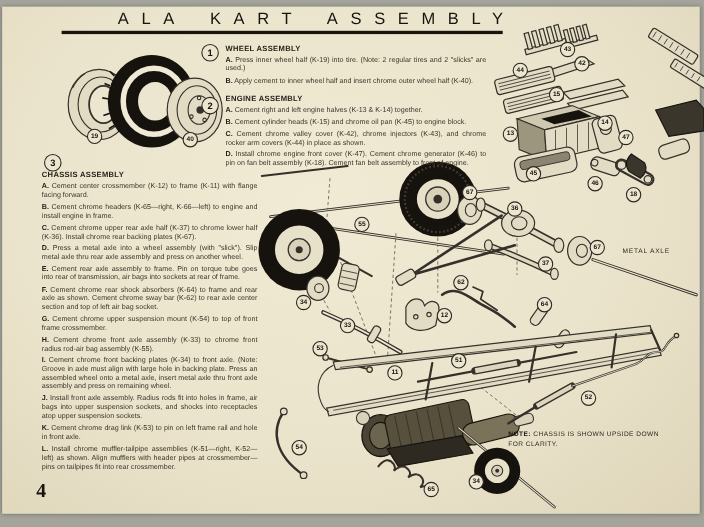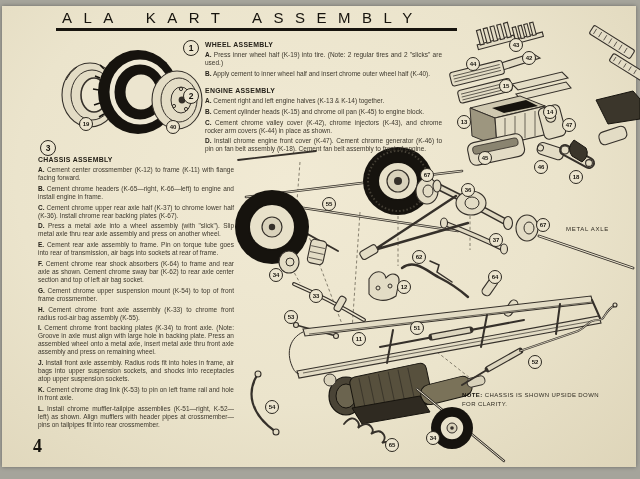--- a/index.html
+++ b/index.html
@@ -1,22 +1,22 @@
 <!DOCTYPE html>
 <html><head>
 <meta charset="utf-8">
 <style>
   html,body{margin:0;padding:0;width:640px;height:479px;overflow:hidden;background:#a5a49b;}
   .page{position:relative;width:640px;height:479px;font-family:"Liberation Sans",sans-serif;color:#3a352a;}
   .paper{position:absolute;left:2px;top:6px;width:634px;height:461px;
     background:radial-gradient(ellipse at 45% 38%, #f1ead4 0%, #ebe4cc 55%, #ded5b9 100%);
     box-shadow:0 0 4px rgba(0,0,0,.35);}
   svg.art{position:absolute;left:0;top:0;}
-  .title{position:absolute;left:62px;top:9px;width:420px;font-size:15px;font-weight:400;
-    letter-spacing:11.5px;word-spacing:6px;color:#17140e;white-space:nowrap;}
+  .title{position:absolute;left:78px;top:9px;width:420px;font-size:15px;font-weight:400;
+    letter-spacing:11.5px;word-spacing:6px;color:#17140e;white-space:nowrap;text-align:center;}
   .title-rule{position:absolute;left:56px;top:27.5px;width:401px;height:3.4px;background:#17140e;}
   .badge{position:absolute;width:14px;height:14px;border:1.4px solid #2c2820;border-radius:50%;
     background:#ece5cf;color:#17140e;font-size:8.5px;font-weight:bold;display:flex;
     align-items:center;justify-content:center;}
   .instr{position:absolute;font-size:6.5px;line-height:8px;text-align:justify;color:#3c372c;}
   .instr h2{margin:0 0 2px 0;font-size:6.9px;line-height:9px;letter-spacing:.3px;color:#26221a;}
   .step{margin:0 0 2.8px 0;}
   .step b{color:#26221a;}
   .metal-axle-label{position:absolute;left:566px;top:226px;font-size:6px;letter-spacing:.7px;
     color:#2e2a20;white-space:nowrap;}

